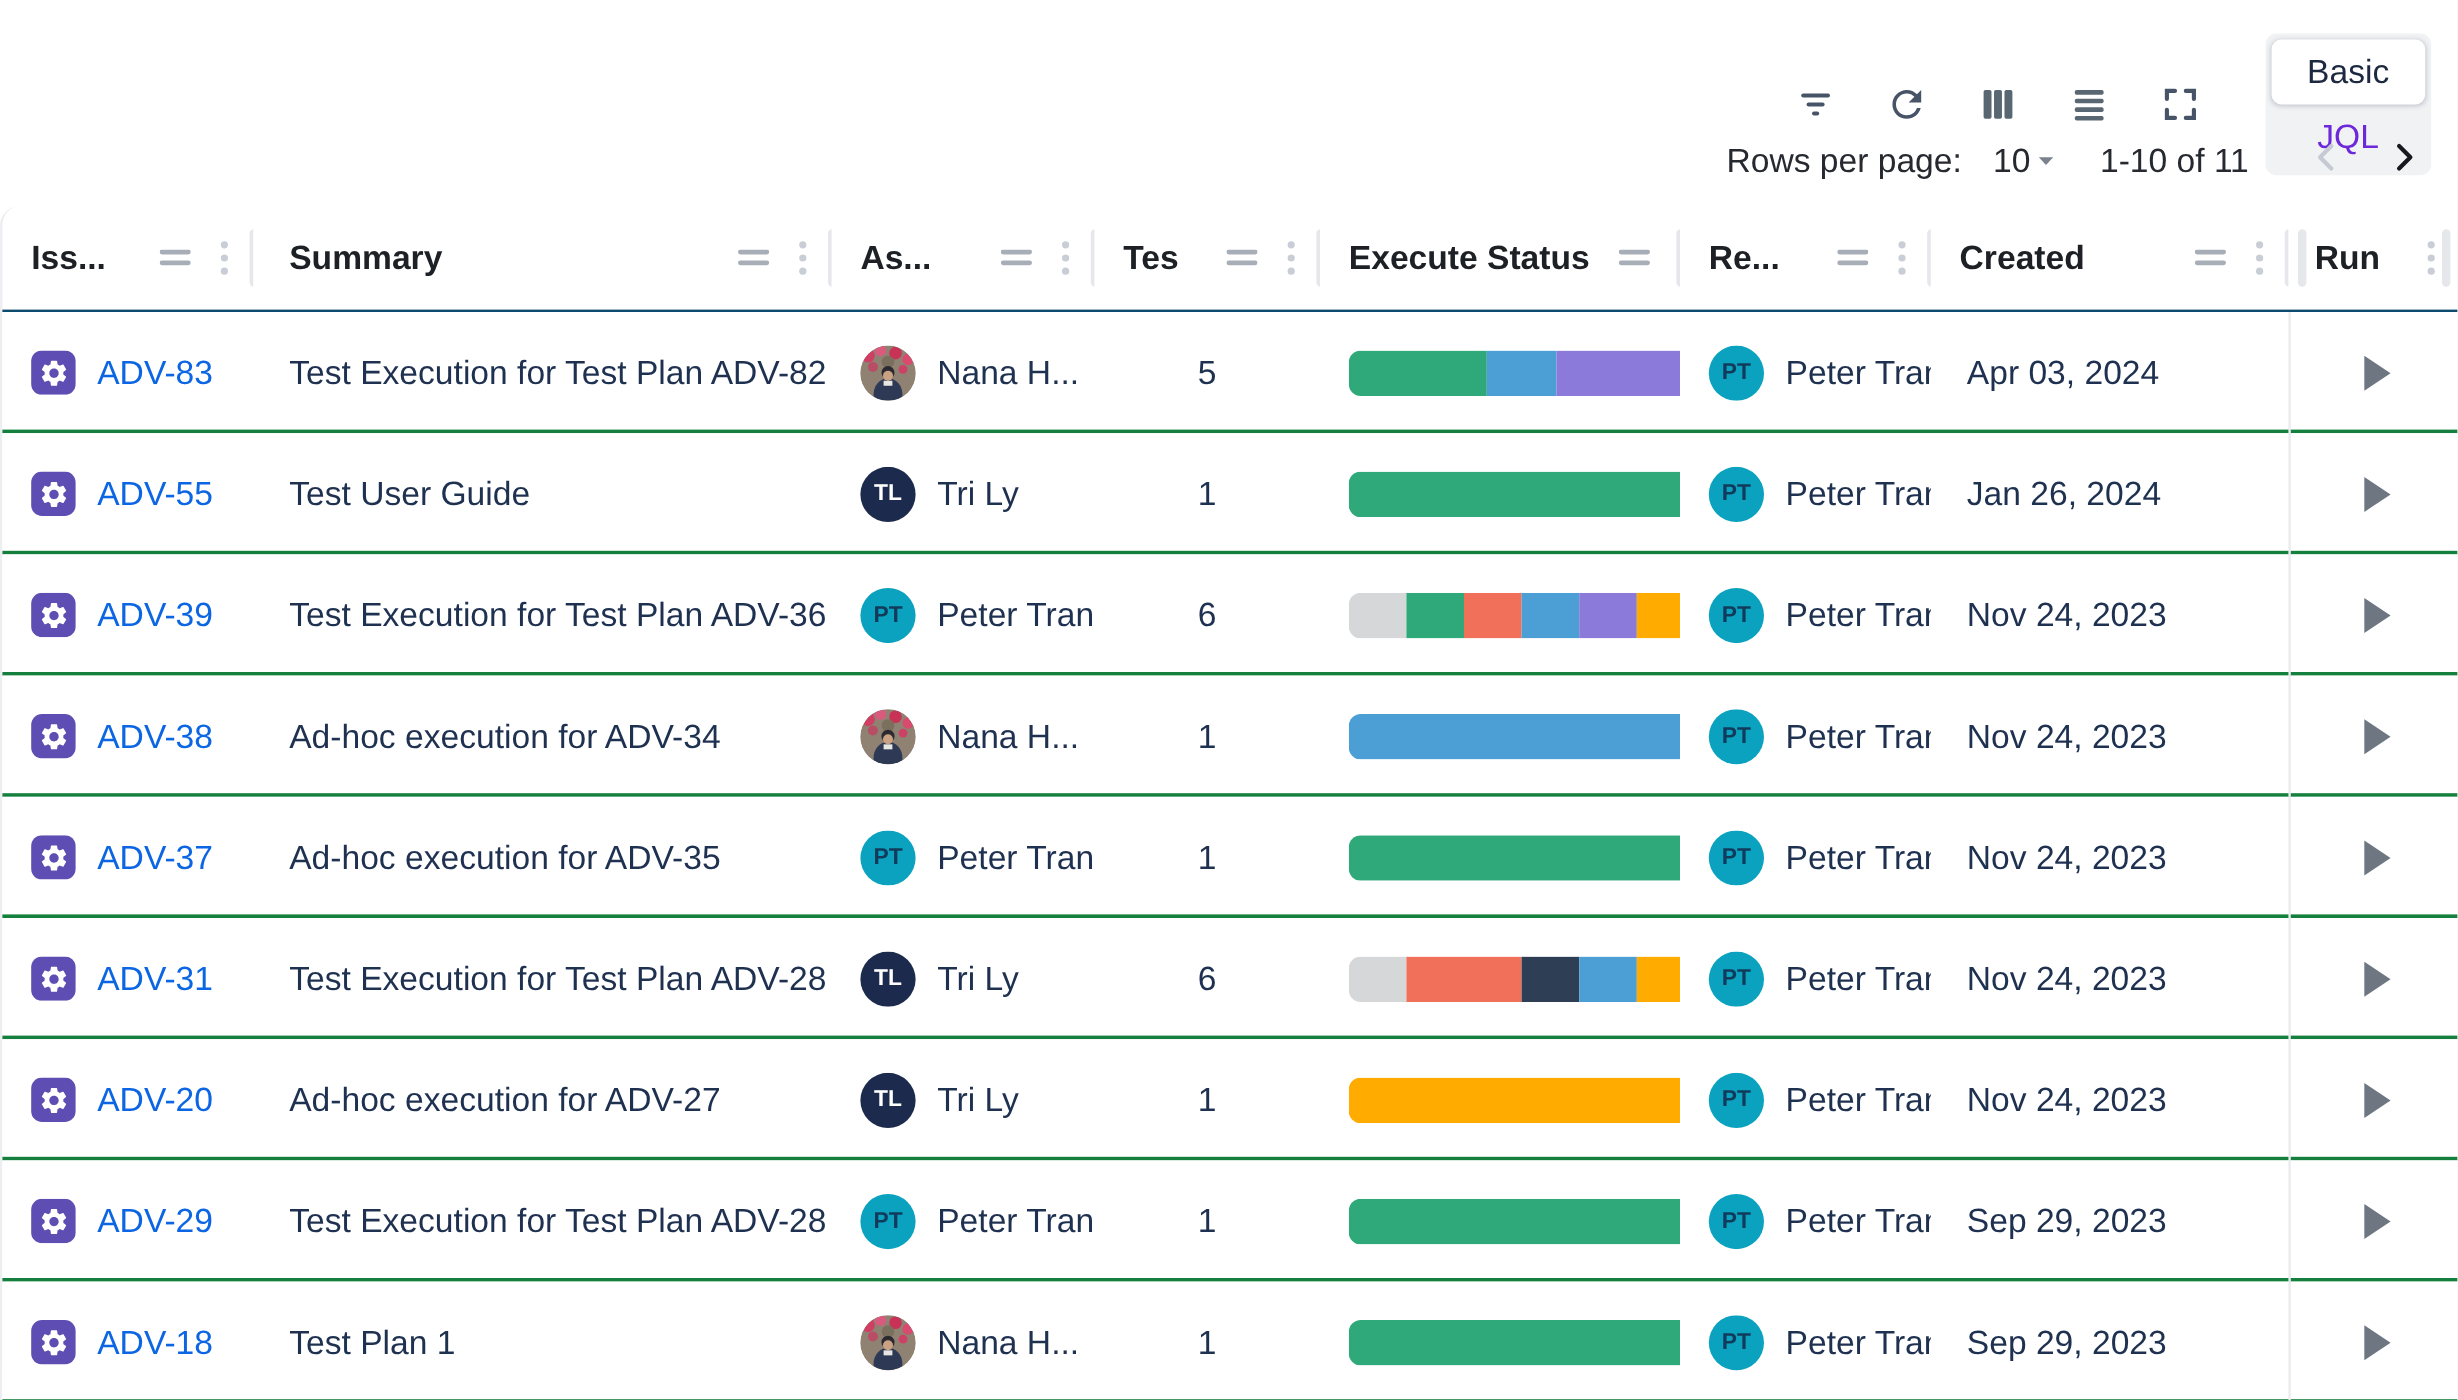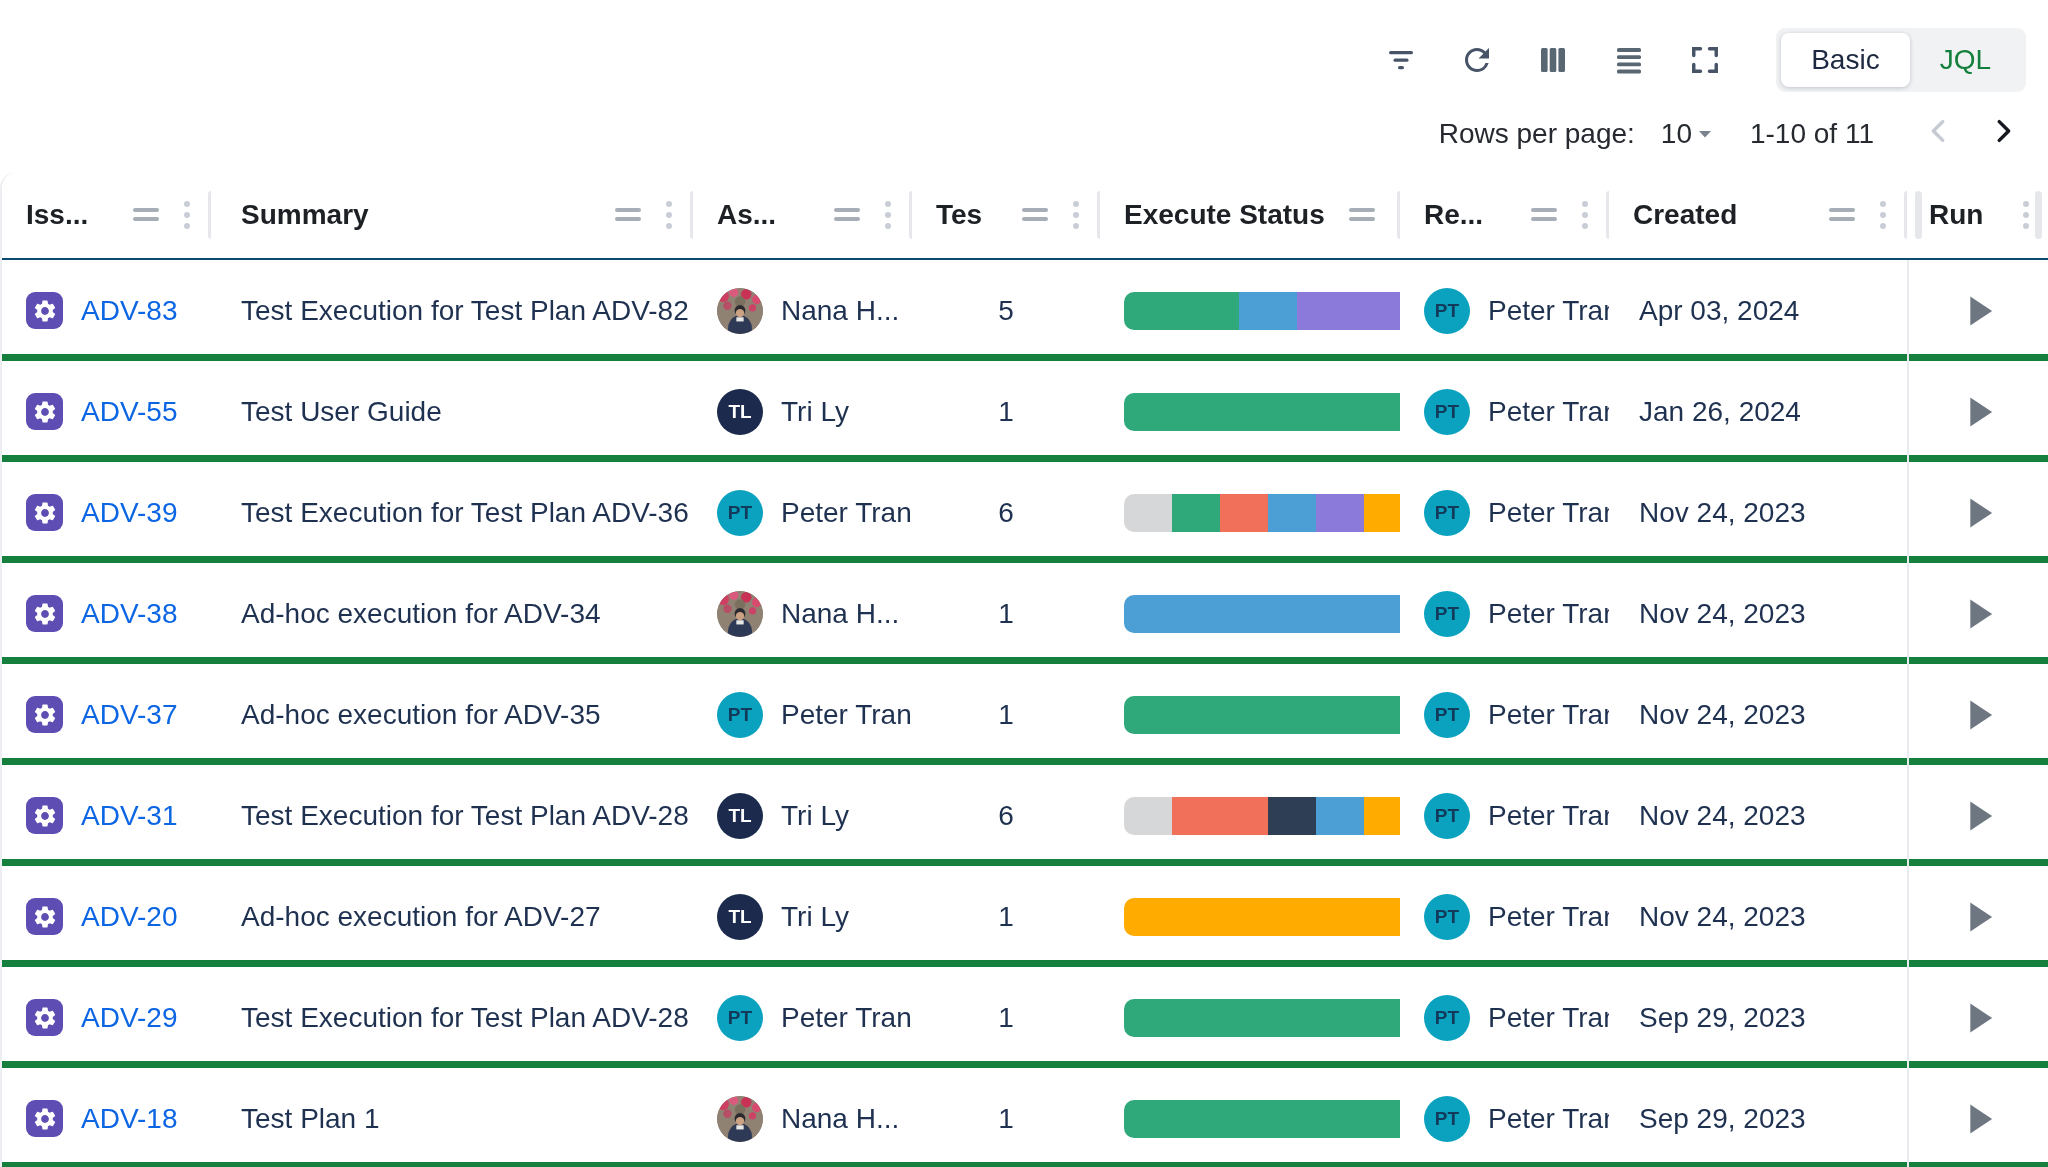--- a/index.html
+++ b/index.html
@@ -7,22 +7,22 @@
   body {
     width:2048px; height:1167px; position:relative; overflow:hidden;
     background:#ffffff; font-family:"Liberation Sans", sans-serif;
     color:#1f3150;
   }
 
   
   .topbar { position:absolute; top:28px; right:22px; display:flex; align-items:center; gap:34px; }
   .icon-btn { width:42px; height:42px; display:flex; align-items:center; justify-content:center; cursor:pointer; }
   .icon-btn svg { display:block; }
-  .view-toggle { margin-left:16px; background:#f1f2f4; border-radius:9px; padding:5px; display:flex; align-items:center; }
-  .vt-option { padding:11px 30px; font-size:28px; color:#15803d; border-radius:8px; cursor:pointer; }
+  .view-toggle { margin-left:16px; background:#f1f2f4; border-radius:9px; padding:5px; display:flex; align-items:center;flex-direction:column; }
+  .vt-option { padding:11px 30px; font-size:28px; color:#6d28d9; border-radius:8px; cursor:pointer; }
   .vt-option.active { background:#ffffff; color:#1d2940; box-shadow:0 1px 4px rgba(9,30,66,.22); }
 
   
   .pager { position:absolute; top:112px; right:26px; display:flex; align-items:flex-end; gap:34px; font-size:28px; color:#26292f; }
   .rpp { display:flex; align-items:center; gap:26px; }
   .rpp-select { display:flex; align-items:center; gap:2px; cursor:pointer; }
   .chev { width:38px; height:38px; display:flex; align-items:center; justify-content:center; cursor:pointer; }
   .chev.disabled { cursor:default; }
   .chev.disabled svg path { stroke:#c6cbd3; }
   .chev svg path { stroke:#16191f; }
@@ -41,21 +41,21 @@
   .th .handle { margin-left:auto; cursor:grab; flex:none; }
   .th .dots { cursor:pointer; flex:none; }
   .th .sep { position:absolute; right:-4px; top:50%; transform:translateY(-50%);
              width:7px; height:48px; border-radius:4px; background:#e5e7eb; }
   .th.summary { padding-left:30px; }
   .th.run { padding-left:22px; }
   .th.run .pill-left { position:absolute; left:8px; top:50%; transform:translateY(-50%);
              width:7px; height:48px; border-radius:4px; background:#e5e7eb; }
   .th.run .sep { right:8px; }
 
-  .row { height:101px; align-items:center; border-bottom:7px solid #15803d; background:#ffffff; }
+  .row { height:101px; align-items:center; border-bottom:3px solid #15803d; background:#ffffff; }
   .cell { padding-left:24px; font-size:28px; color:#1f3150; white-space:nowrap; overflow:hidden; }
 
   .issue-cell { display:flex; align-items:center; gap:18px; }
   .issue-icon { flex:none; width:37px; height:37px; border-radius:9px;
                 display:flex; align-items:center; justify-content:center; }
   .issue-key { font-size:28px; text-decoration:none; cursor:pointer; }
 
   .summary-cell { padding-left:30px; }
 
   .person { display:flex; align-items:center; gap:18px; }

